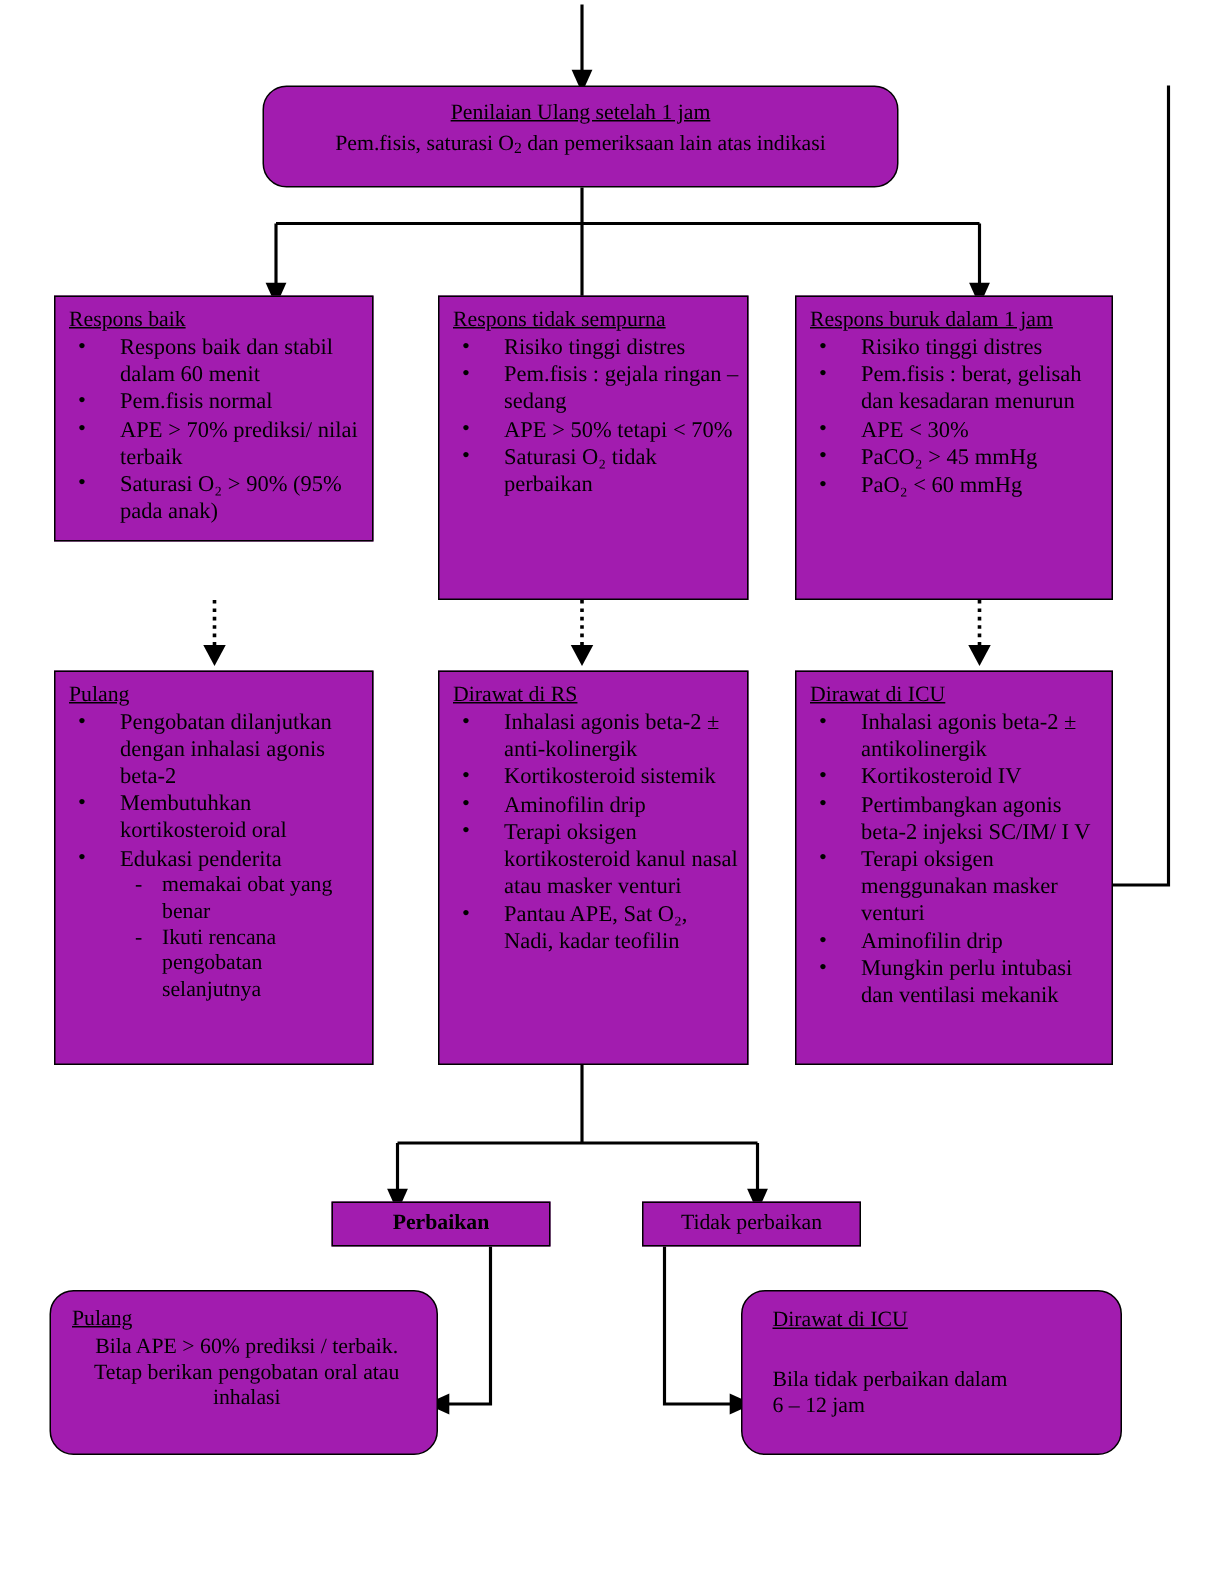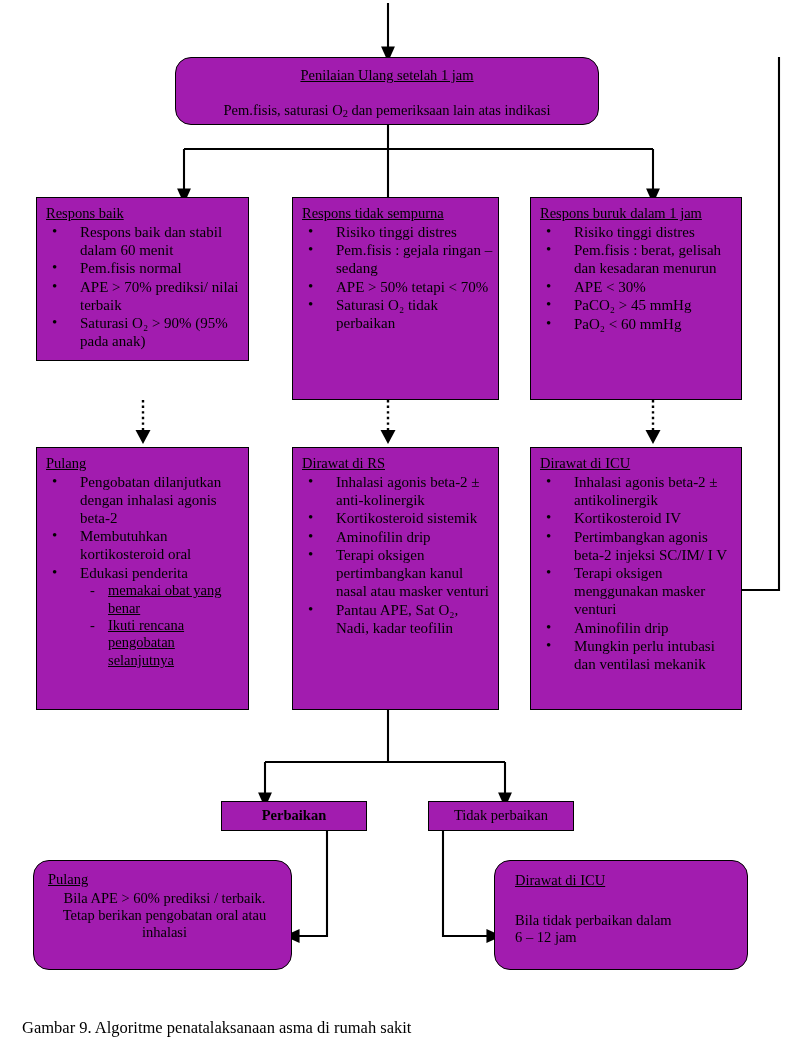--- a/index.html
+++ b/index.html
@@ -60,21 +60,20 @@
     content: "\2022";
     position: absolute;
     left: 6px;
     top: -1px;
     font-size: 15px;
   }
   ul.dash {
     list-style: none;
     margin: 0;
     padding: 0;
-    text-decoration: underline;
   }
   ul.dash > li {
     position: relative;
     padding-left: 22px;
     font-size: 14.5px;
     line-height: 1.2;
   }
   ul.dash > li::before {
     content: "-";
     position: absolute;
@@ -157,21 +156,21 @@
     <g fill="#000">
       <path d="M135.5,430 L150.5,430 L143,444 z"></path>
       <path d="M380.5,430 L395.5,430 L388,444 z"></path>
       <path d="M645.5,430 L660.5,430 L653,444 z"></path>
     </g>
   </svg>
 
   <div class="box round" style="left:175px; top:57px; width:424px; height:68px;">
     <div class="inner ctr" style="left:8px; right:8px; top:9px;">
       <div class="hdr">Penilaian Ulang  setelah  1 jam</div>
-      <div class="one-line" style="margin-top:17px;">
+      <div class="one-line" style="margin-top:3px;">
         <span>Pem.fisis, saturasi O</span><sub>2</sub><span> dan pemeriksaan lain  atas indikasi</span>
       </div>
     </div>
   </div>
 
   <div class="box" style="left:36px; top:197px; width:213px; height:164px;">
     <div class="inner">
       <div class="hdr">Respons baik</div>
       <ul class="bul">
         <li>Respons baik dan stabil dalam 60 menit</li>
@@ -222,21 +221,21 @@
     </div>
   </div>
 
   <div class="box" style="left:292px; top:447px; width:207px; height:263px;">
     <div class="inner">
       <div class="hdr">Dirawat di RS</div>
       <ul class="bul">
         <li>Inhalasi agonis beta-2 ± anti-kolinergik</li>
         <li>Kortikosteroid sistemik</li>
         <li>Aminofilin drip</li>
-        <li>Terapi oksigen pertimbangkan kanul nasal atau masker venturi</li>
+        <li>Terapi oksigen kortikosteroid kanul nasal atau masker venturi</li>
         <li>Pantau APE, Sat O₂, Nadi, kadar teofilin</li>
       </ul>
     </div>
   </div>
 
   <div class="box" style="left:530px; top:447px; width:212px; height:263px;">
     <div class="inner">
       <div class="hdr">Dirawat di ICU</div>
       <ul class="bul">
         <li>Inhalasi agonis beta-2 ± antikolinergik</li>
@@ -265,15 +264,14 @@
   </div>
 
   <div class="box round" style="left:494px; top:860px; width:254px; height:110px;">
     <div class="inner" style="left:20px; right:10px; top:11px;">
       <div class="hdr">Dirawat di ICU</div>
       <div class="one-line" style="margin-top:22px;">Bila tidak perbaikan dalam</div>
       <div class="one-line">6 – 12 jam</div>
     </div>
   </div>
 
-  <div class="caption">Gambar 9. Algoritme penatalaksanaan asma di rumah sakit</div>
 
 </div>
 
 </body></html>

